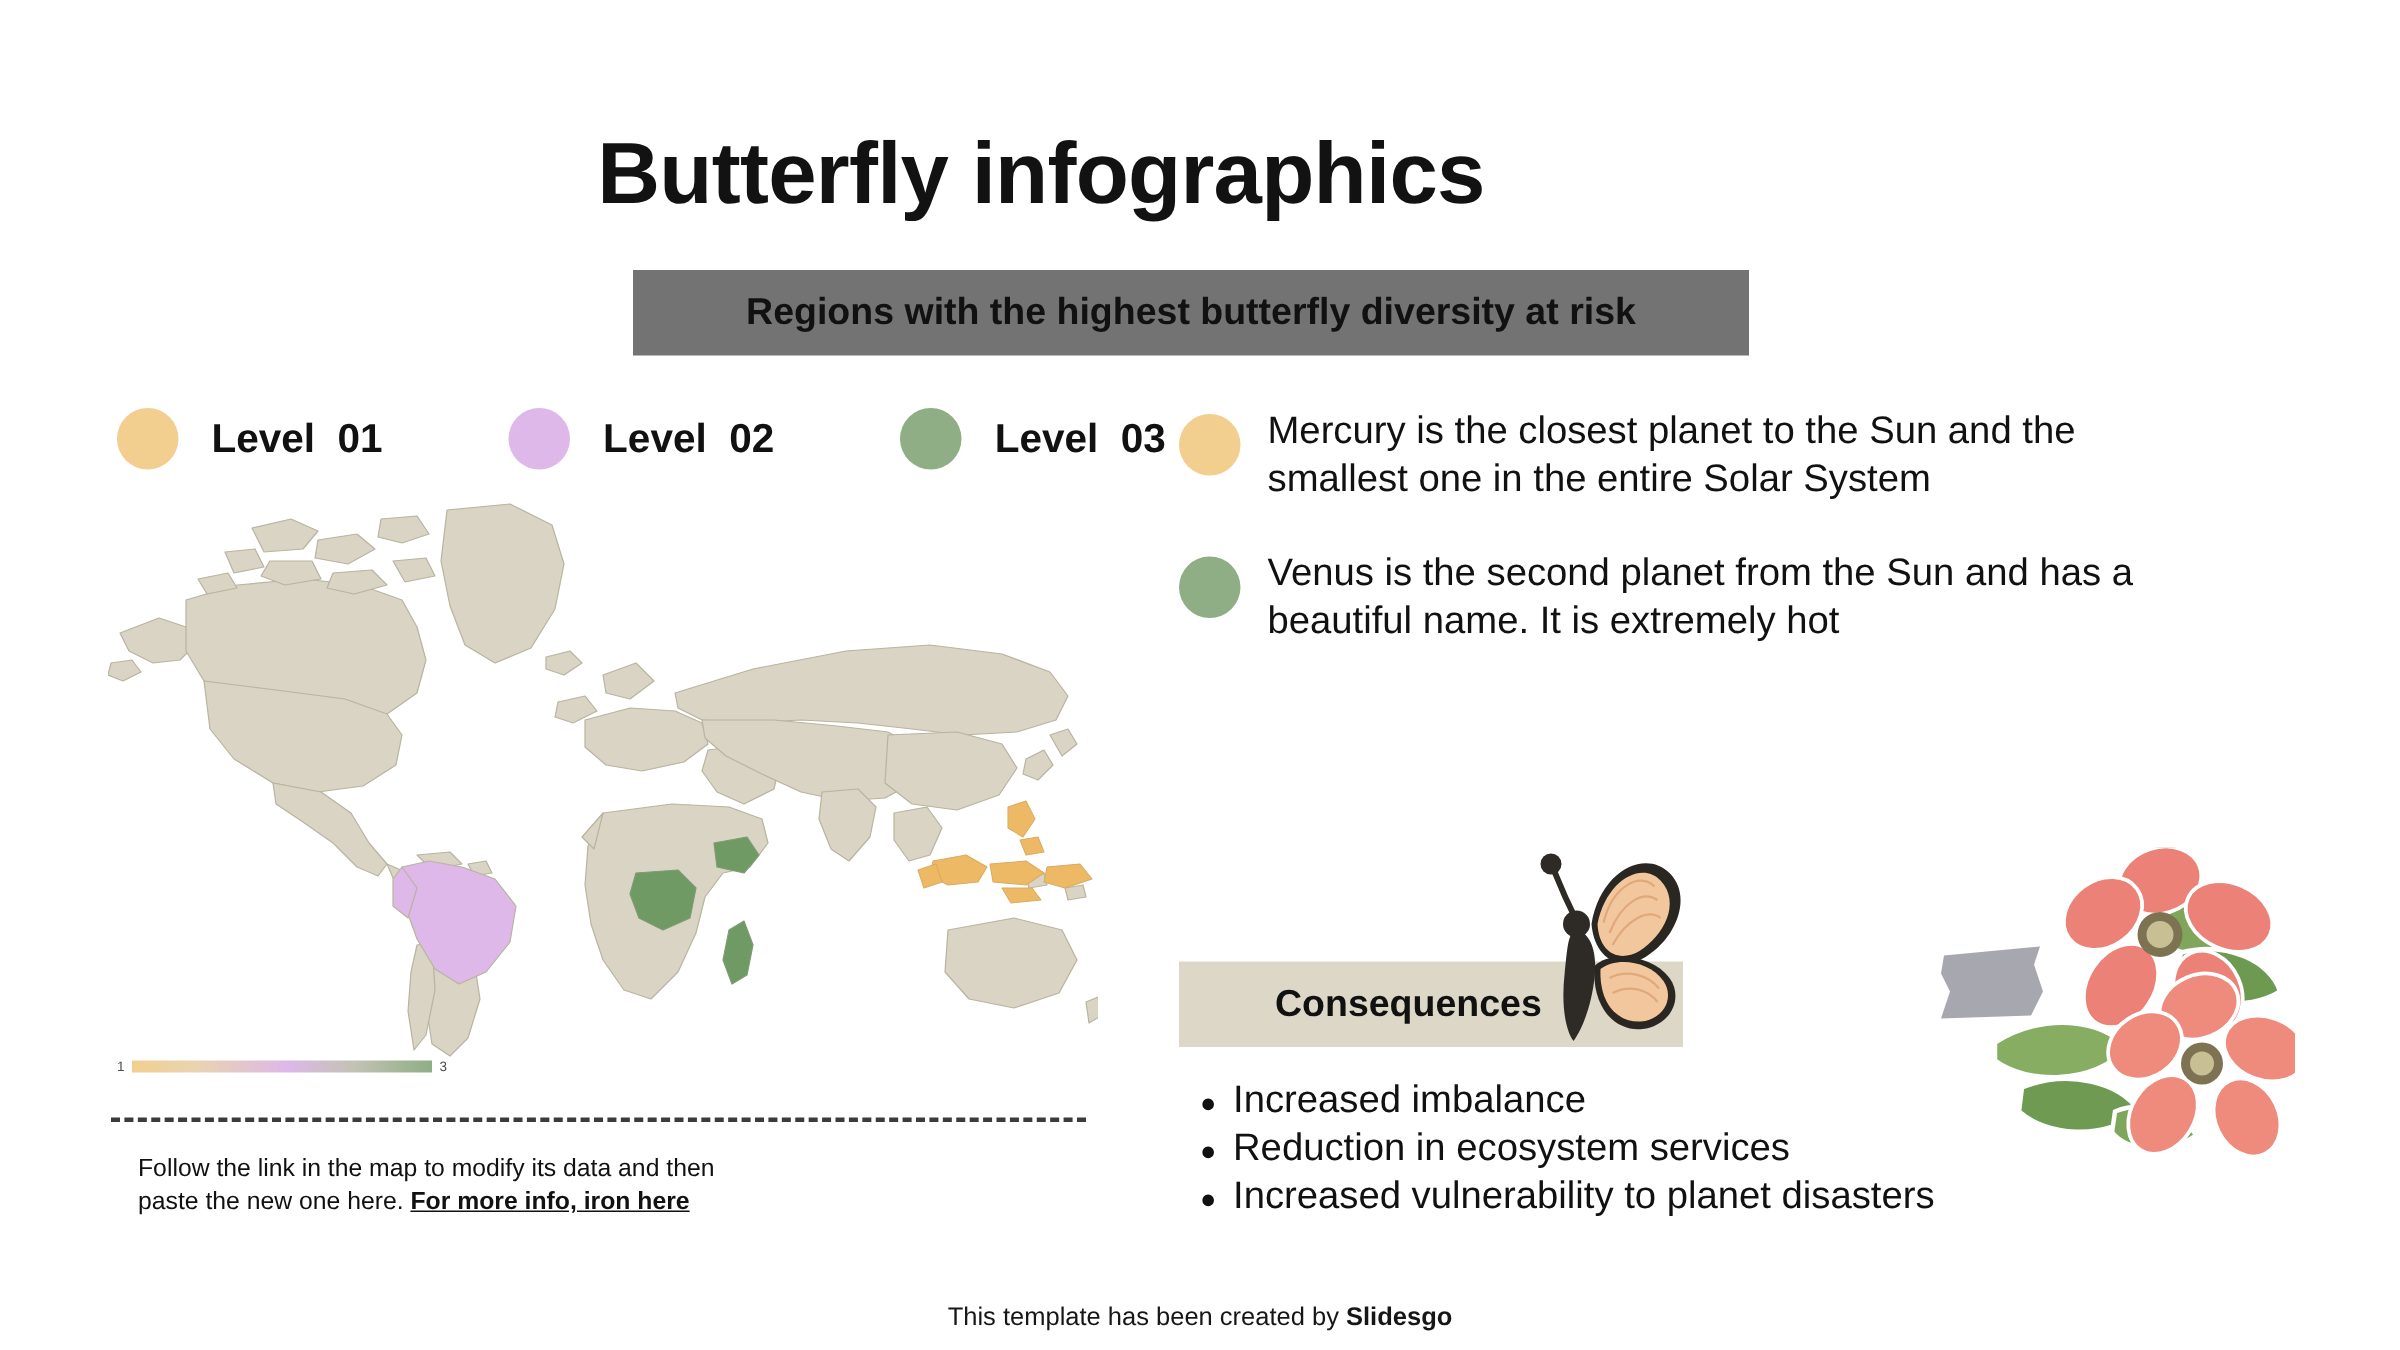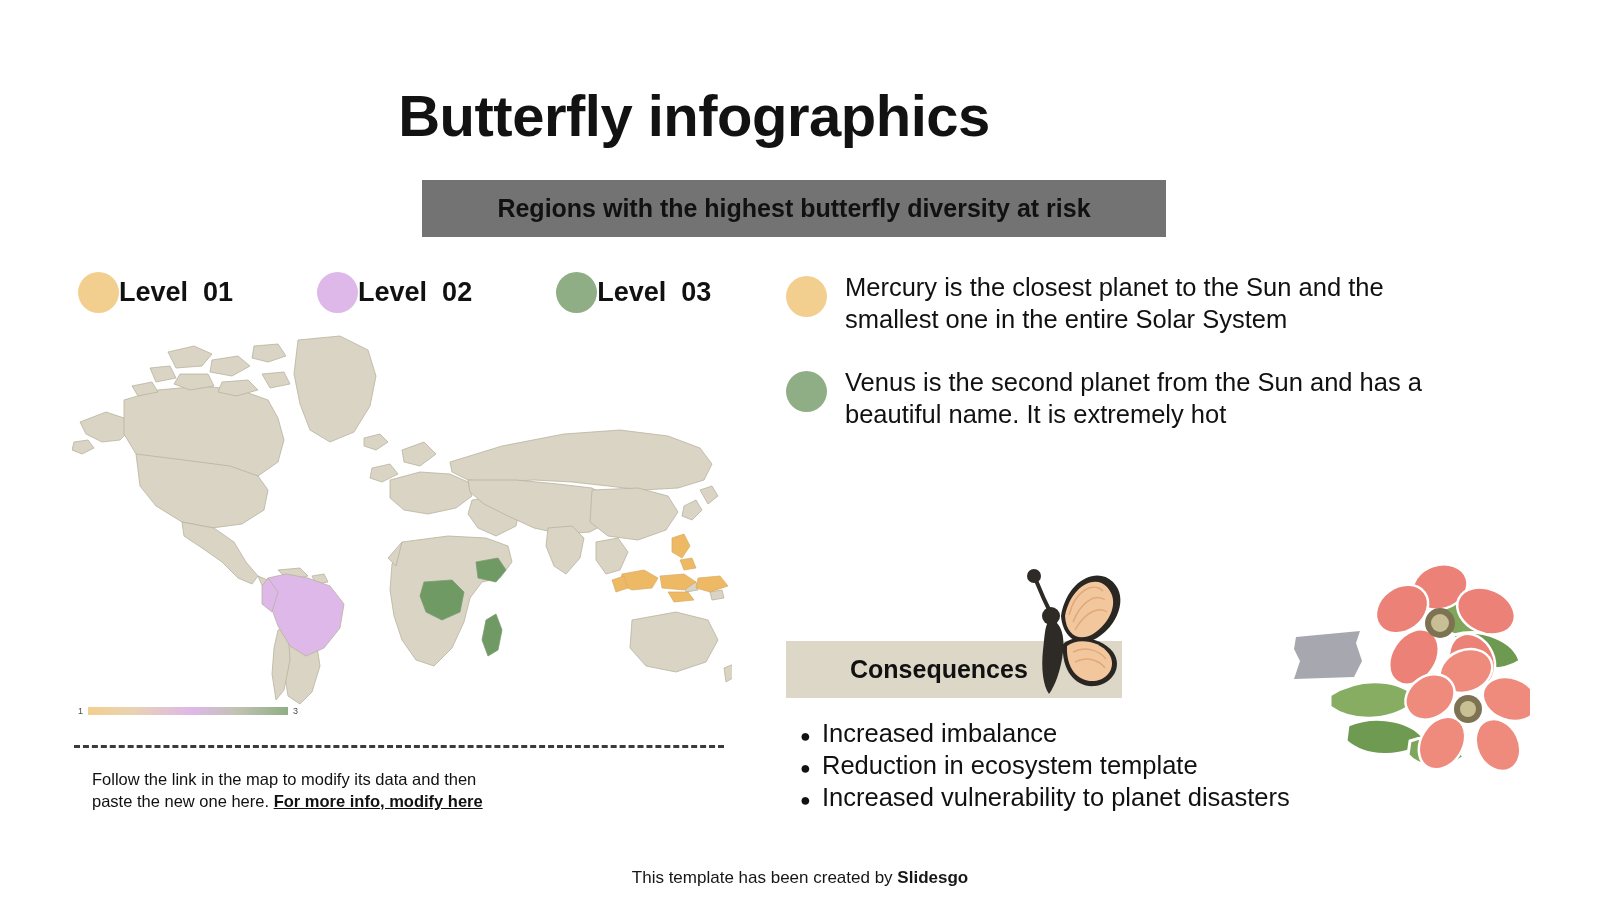--- a/index.html
+++ b/index.html
@@ -60,20 +60,21 @@
     align-items: center;
     margin-right: 84px;
   }
   .dot {
     width: 41px;
     height: 41px;
     border-radius: 50%;
     flex: none;
   }
   .legend-label {
+    margin-left: 22px;
     font-size: 27px;
     font-weight: 700;
     color: #111111;
     white-space: pre;
   }
 
   
   .map-wrap {
     position: absolute;
     left: 72px;
@@ -334,21 +335,21 @@
 <div class="scale">
   <span class="scale-min">1</span>
   <span class="scale-bar"></span>
   <span class="scale-max">3</span>
 </div>
 
 <div class="divider"></div>
 
 <div class="caption">
   <span>Follow the link in the map to modify its data and then</span><br>
-  <span>paste the new one here. </span><a href="#">For more info, modify here</a>
+  <span>paste the new one here. </span><a href="#">For more info, iron here</a>
 </div>
 
 <div class="facts">
   <div class="fact">
     <span class="dot" style="background:#f2cf8e"></span>
     <span class="fact-text">Mercury is the closest planet to the Sun and the smallest one in the entire Solar System</span>
   </div>
   <div class="fact">
     <span class="dot" style="background:#8fae85"></span>
     <span class="fact-text">Venus is the second planet from the Sun and has a beautiful name. It is extremely hot</span>
@@ -359,21 +360,21 @@
   <span class="cons-title">Consequences</span>
 </div>
 
 <ul class="cons-list">
   <li>
     <span class="cons-bullet">●</span>
     <span>Increased imbalance</span>
   </li>
   <li>
     <span class="cons-bullet">●</span>
-    <span>Reduction in ecosystem template</span>
+    <span>Reduction in ecosystem services</span>
   </li>
   <li>
     <span class="cons-bullet">●</span>
     <span>Increased vulnerability to planet disasters</span>
   </li>
 </ul>
 
 <div class="butterfly">
   <svg viewBox="0 0 130 140" xmlns="http://www.w3.org/2000/svg">
 

